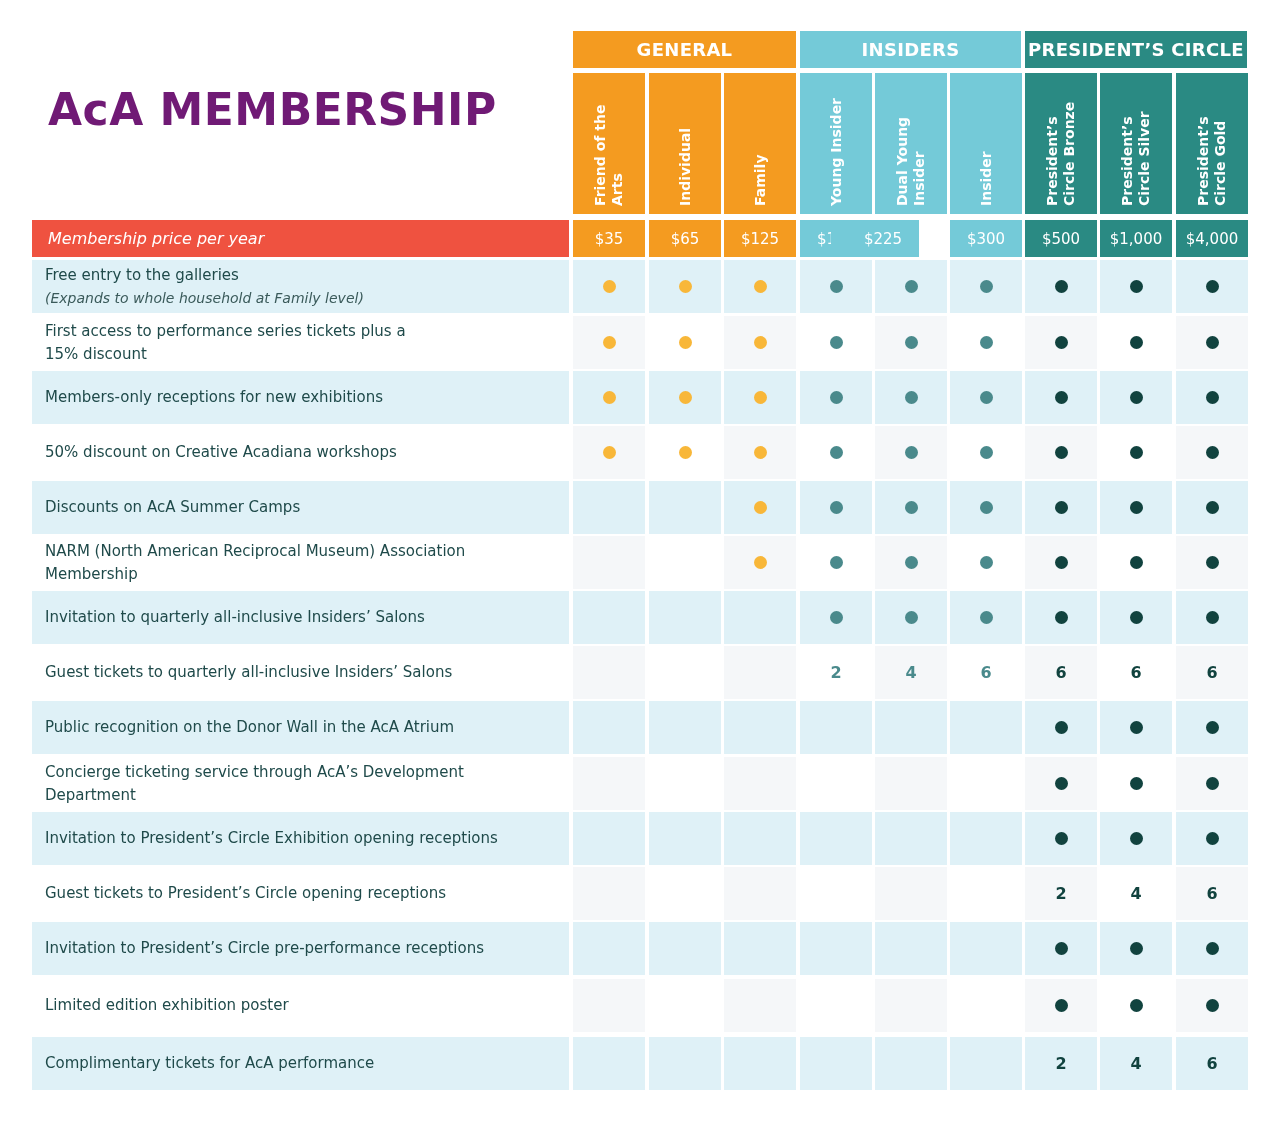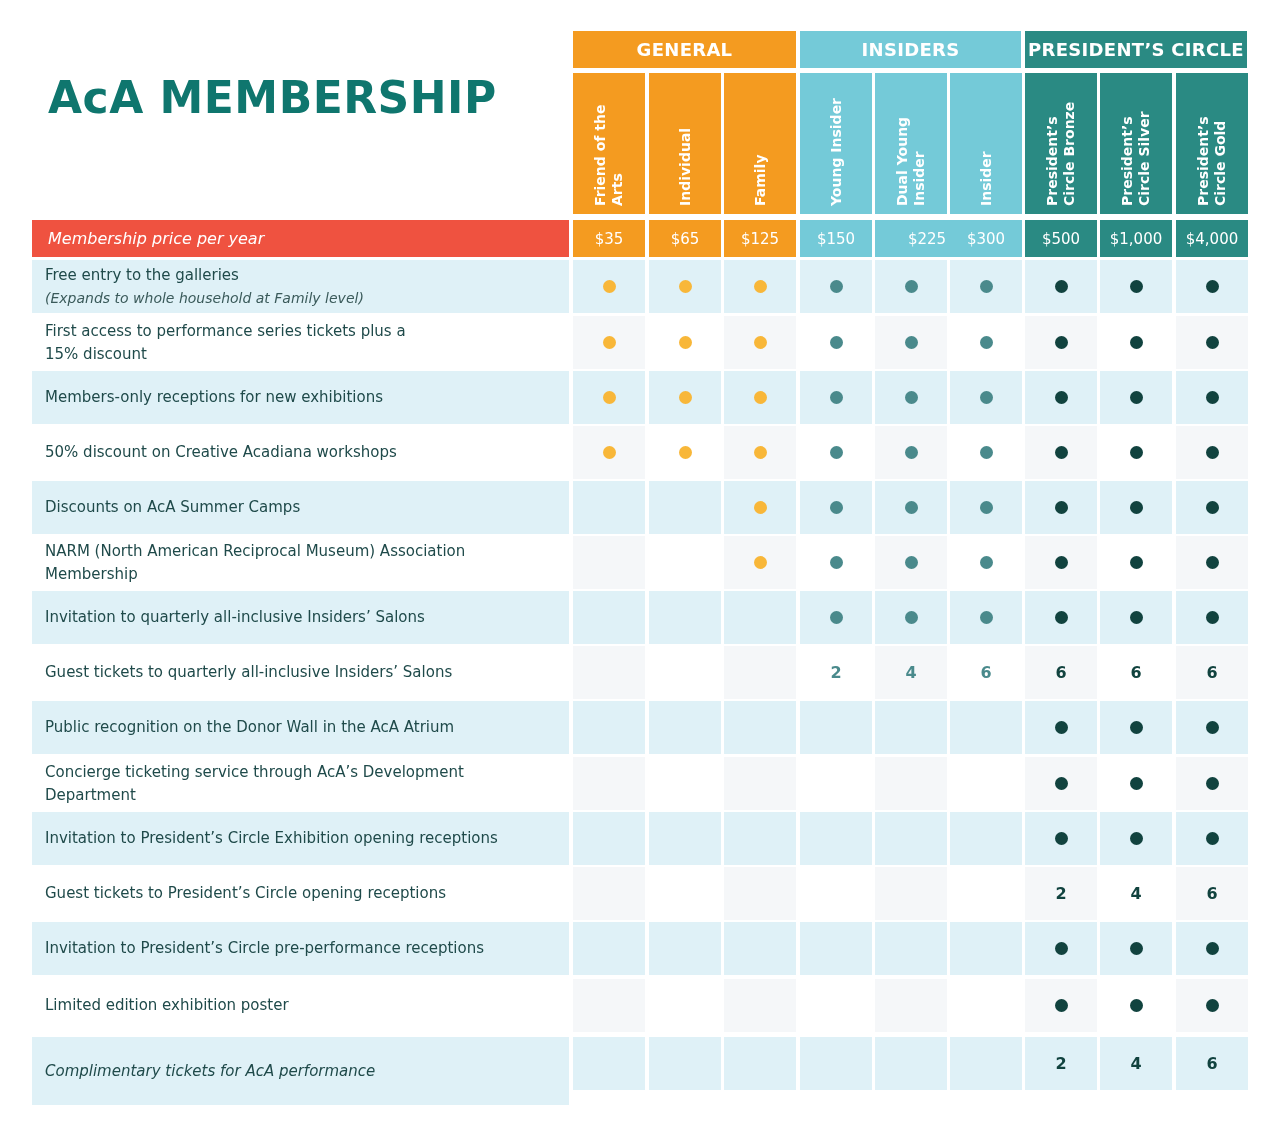--- a/index.html
+++ b/index.html
@@ -1,17 +1,17 @@
 <!DOCTYPE html>
 <html><head>
 <meta charset="utf-8">
 <style>
   html, body { margin: 0; padding: 0; background: #ffffff; }
   body { width: 1280px; height: 1123px; position: relative; overflow: hidden; font-family: "DejaVu Sans", "Liberation Sans", sans-serif; }
-  .title { position: absolute; left: 48px; top: 72px; color: #0f766e; font-family: "DejaVu Sans", sans-serif; font-weight: bold; font-size: 44px; line-height: 52px; letter-spacing: 0.5px; }
+  .title { position: absolute; left: 48px; top: 84px; color: #701a75; font-family: "DejaVu Sans", sans-serif; font-weight: bold; font-size: 44px; line-height: 52px; letter-spacing: 0.5px; }
   .title div { white-space: nowrap; }
 
   .group { position: absolute; top: 31px; height: 37px; color: #fff; font-weight: bold; font-size: 18px; display: flex; align-items: center; justify-content: center; letter-spacing: 0.3px; }
   .g-general { background: #f49b20; }
   .g-insiders { background: #74cad8; }
   .g-pc { background: #2a8a83; }
 
   .levelhead { position: absolute; top: 73px; height: 141px; color: #fff; font-weight: bold; font-size: 14px; line-height: 17px; }
   .levelhead span { position: absolute; left: 50%; bottom: 8px; transform-origin: left bottom; transform: rotate(-90deg) translateY(50%); white-space: pre; display: block; width: 130px; }
   .c-general { background: #f49b20; }
@@ -55,21 +55,21 @@
     </div>
     <div class="price c-general" style="left: 724px; width: 72px;">$125</div>
     <div class="levelhead c-insiders" style="left: 800px; width: 72px;">
       <span>Young Insider</span>
     </div>
     <div class="price c-insiders" style="left: 800px; width: 72px;">$150</div>
     <div class="levelhead c-insiders" style="left: 875px; width: 72px;">
       <span>Dual Young
 Insider</span>
     </div>
-    <div class="price c-insiders" style="left: 875px; width: 72px; padding-left: 16px;">$225</div>
+    <div class="price c-insiders" style="left: 831px; width: 72px; padding-left: 16px;">$225</div>
     <div class="levelhead c-insiders" style="left: 950px; width: 72px;">
       <span>Insider</span>
     </div>
     <div class="price c-insiders" style="left: 950px; width: 72px;">$300</div>
     <div class="levelhead c-pc" style="left: 1025px; width: 72px;">
       <span>President’s
 Circle Bronze</span>
     </div>
     <div class="price c-pc" style="left: 1025px; width: 72px;">$500</div>
     <div class="levelhead c-pc" style="left: 1100px; width: 72px;">
@@ -379,21 +379,21 @@
     <div class="cell even-b" style="left: 950px; top: 979px; width: 72px; height: 53px;"></div>
     <div class="cell even-a" style="left: 1025px; top: 979px; width: 72px; height: 53px;">
       <span class="dot" style="background: rgb(17, 67, 63);"></span>
     </div>
     <div class="cell even-b" style="left: 1100px; top: 979px; width: 72px; height: 53px;">
       <span class="dot" style="background: rgb(17, 67, 63);"></span>
     </div>
     <div class="cell even-a" style="left: 1176px; top: 979px; width: 72px; height: 53px;">
       <span class="dot" style="background: rgb(17, 67, 63);"></span>
     </div>
-    <div class="row-label odd" style="top: 1037px; height: 68px; white-space: pre-line; font-style: italic;"><span>Complimentary tickets for AcA performance</span></div>
+    <div class="row-label odd" style="top: 1037px; height: 53px; white-space: pre-line;"><span>Complimentary tickets for AcA performance</span></div>
     <div class="cell odd" style="left: 573px; top: 1037px; width: 72px; height: 53px;"></div>
     <div class="cell odd" style="left: 649px; top: 1037px; width: 72px; height: 53px;"></div>
     <div class="cell odd" style="left: 724px; top: 1037px; width: 72px; height: 53px;"></div>
     <div class="cell odd" style="left: 800px; top: 1037px; width: 72px; height: 53px;"></div>
     <div class="cell odd" style="left: 875px; top: 1037px; width: 72px; height: 53px;"></div>
     <div class="cell odd" style="left: 950px; top: 1037px; width: 72px; height: 53px;"></div>
     <div class="cell odd" style="left: 1025px; top: 1037px; width: 72px; height: 53px;">
       <span class="num" style="color: rgb(17, 67, 63);">2</span>
     </div>
     <div class="cell odd" style="left: 1100px; top: 1037px; width: 72px; height: 53px;">

